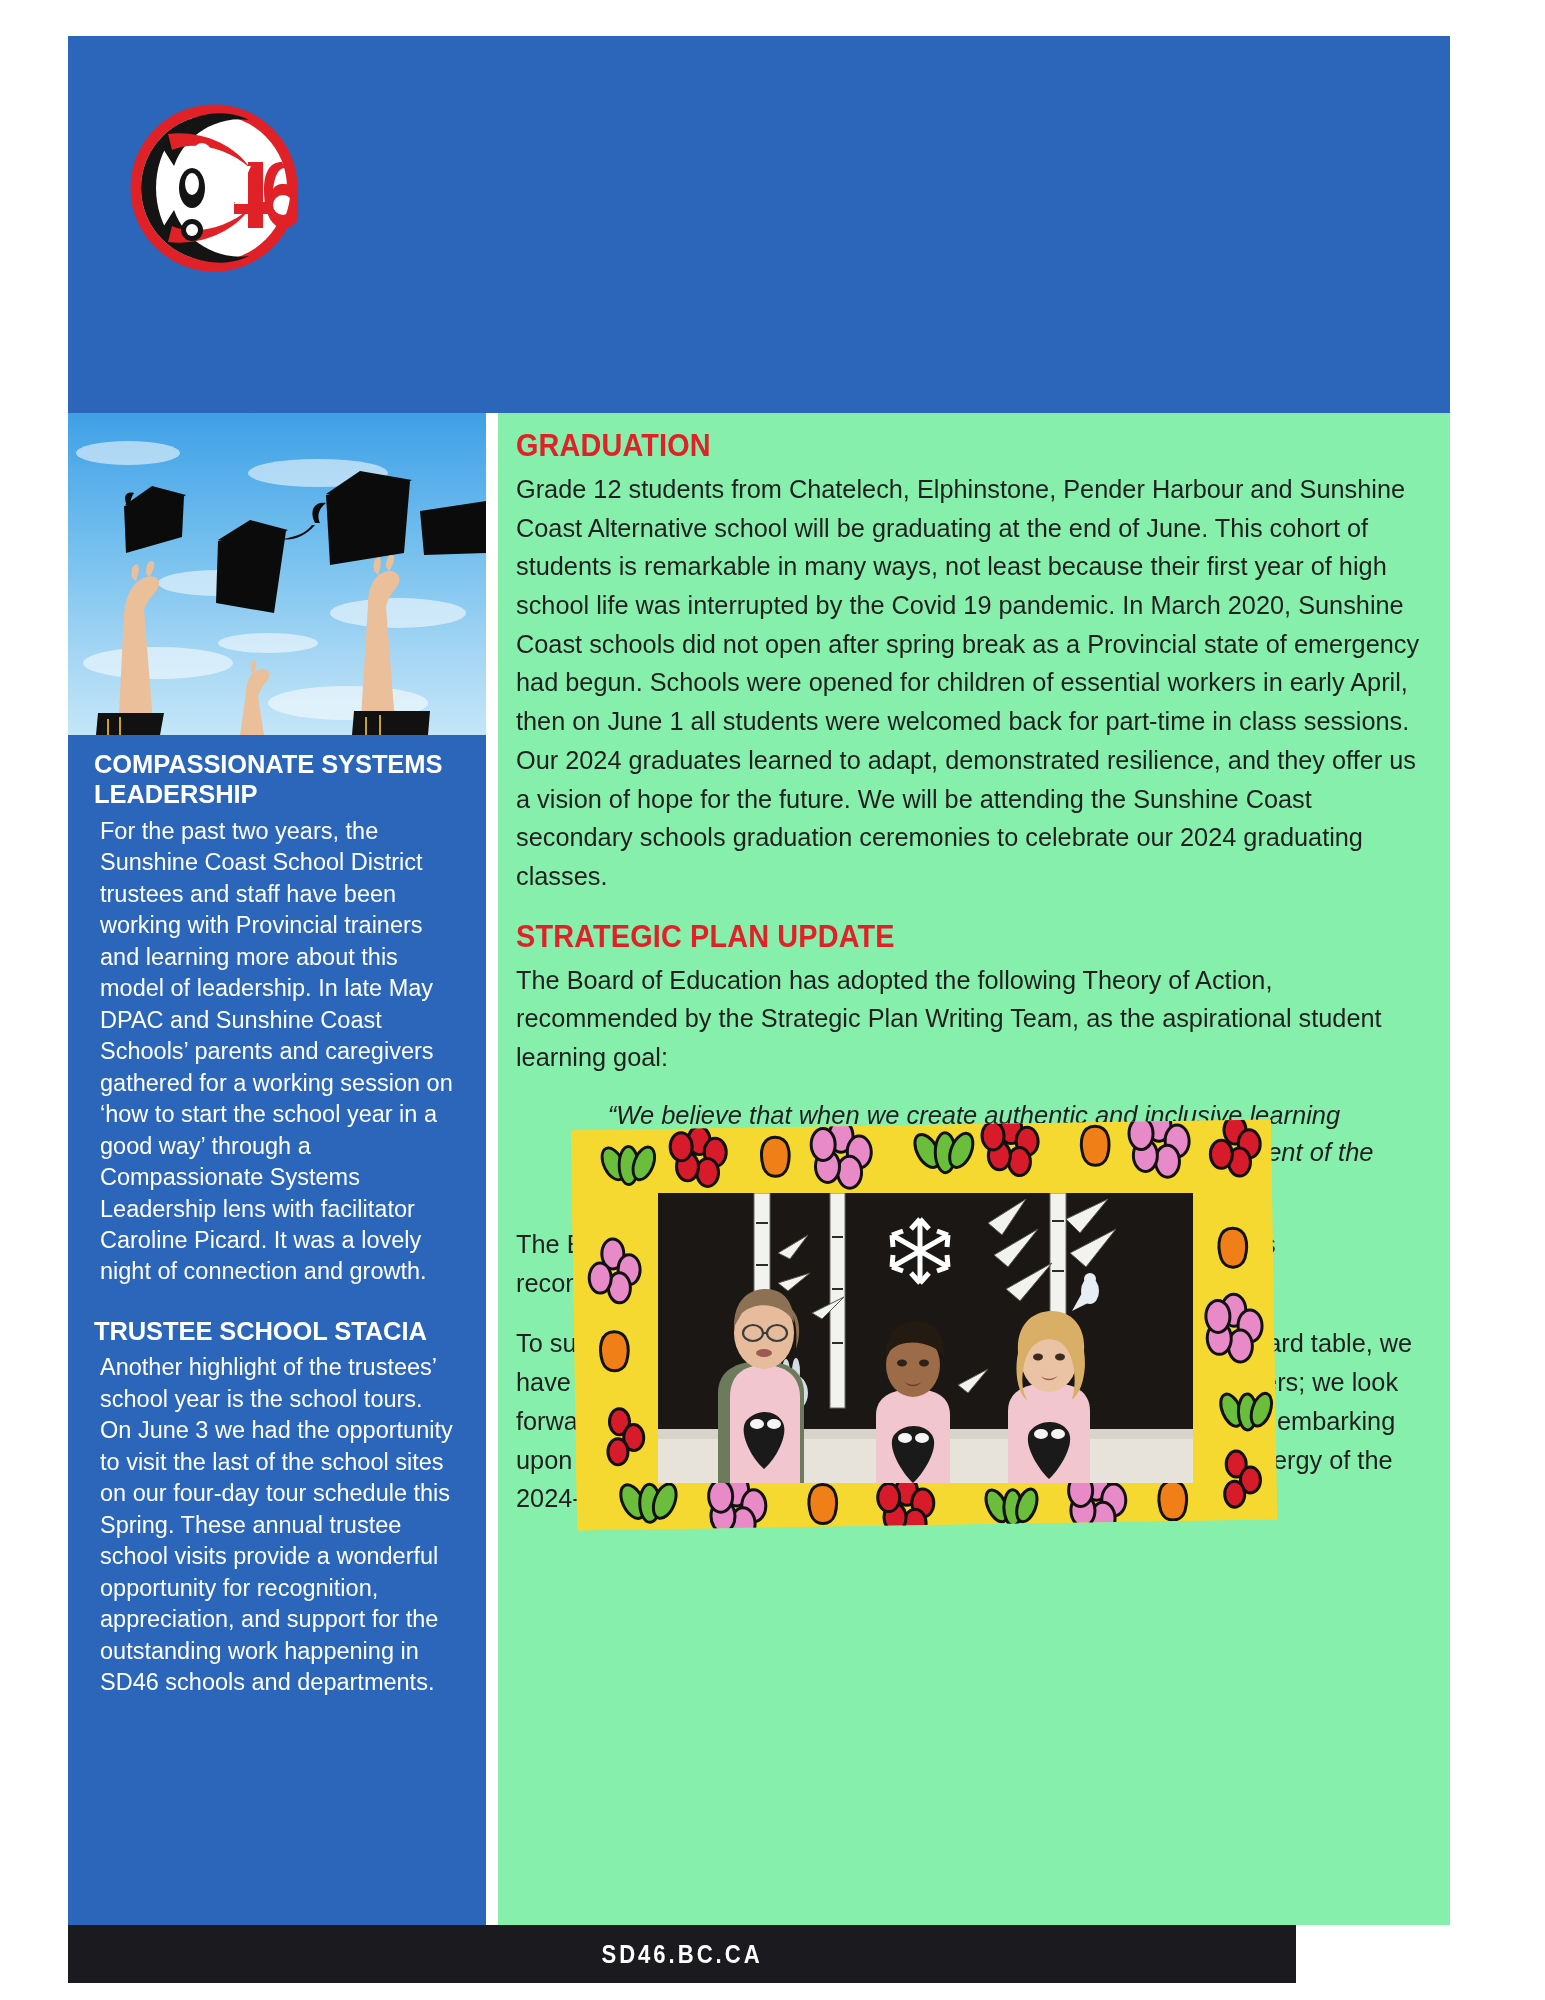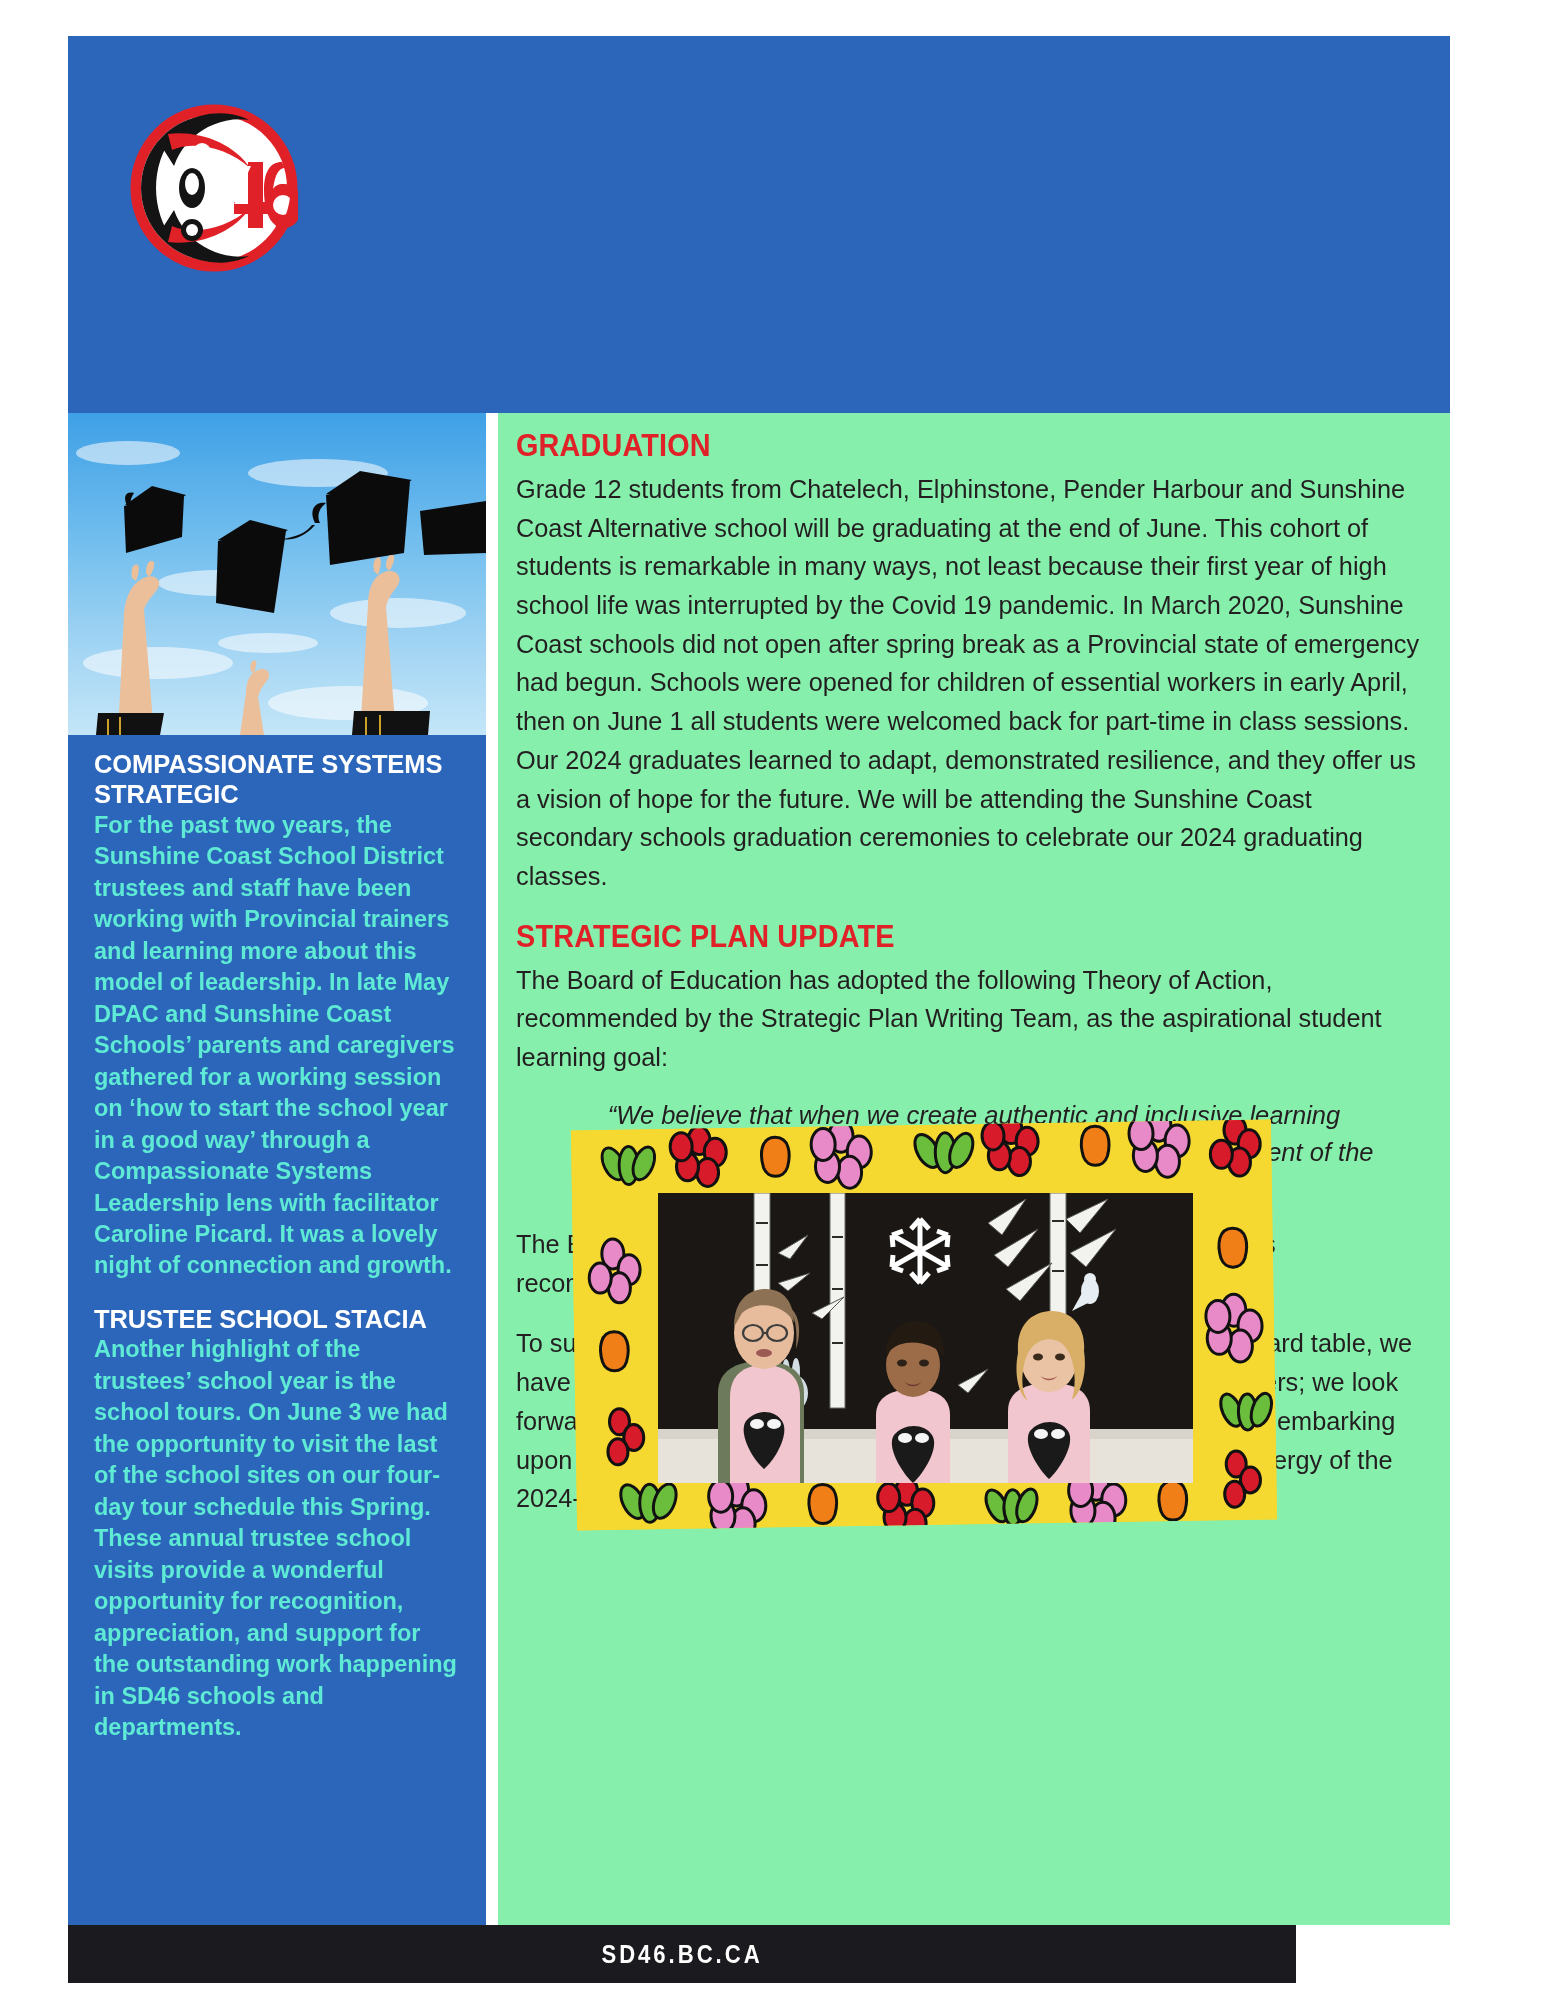--- a/index.html
+++ b/index.html
@@ -123,23 +123,23 @@
     font-weight: bold;
     font-size: 25.5px;
     line-height: 1.19;
     color: #ffffff;
     letter-spacing: -0.1px;
   }
   .sb-para {
     font-family: "Liberation Sans", sans-serif;
     font-size: 23.5px;
     line-height: 1.34;
-    color: #5eead4;
-    font-weight: 700;
-    margin: 0;
+    color: #ffffff;
+    font-weight: 400;
+    margin: 6px;
   }
   .sb-gap { height: 22px; }
 
   
   .main {
     position: absolute;
     left: 498px;
     top: 413px;
     width: 952px;
     height: 1512px;
@@ -311,21 +311,21 @@
         <g stroke="#C9A227" stroke-width="2" fill="none">
           <path d="M40,306 L40,322"></path>
             <path d="M52,304 L52,322"></path>
           <path d="M298,304 L298,322"></path>
             <path d="M312,302 L312,322"></path>
         </g>
       </svg>
     </div>
 
     <div class="sidebar-body">
-      <div class="sb-head">COMPASSIONATE SYSTEMS STRATEGIC</div>
+      <div class="sb-head">COMPASSIONATE SYSTEMS LEADERSHIP</div>
       <p class="sb-para">For the past two years, the Sunshine Coast School District trustees and staff have been working with Provincial trainers and learning more about this model of leadership. In late May DPAC and Sunshine Coast Schools’ parents and caregivers gathered for a working session on ‘how to start the school year in a good way’ through a Compassionate Systems Leadership lens with facilitator Caroline Picard. It was a lovely night of connection and growth.</p>
       <div class="sb-gap"></div>
       <div class="sb-head">TRUSTEE SCHOOL STACIA</div>
       <p class="sb-para">Another highlight of the trustees’ school year is the school tours. On June 3 we had the opportunity to visit the last of the school sites on our four-day tour schedule this Spring. These annual trustee school visits provide a wonderful opportunity for recognition, appreciation, and support for the outstanding work happening in SD46 schools and departments.</p>
     </div>
   </div>
 
   <div class="main">
 
     <div style="padding: 14px 18px 0 18px;">

